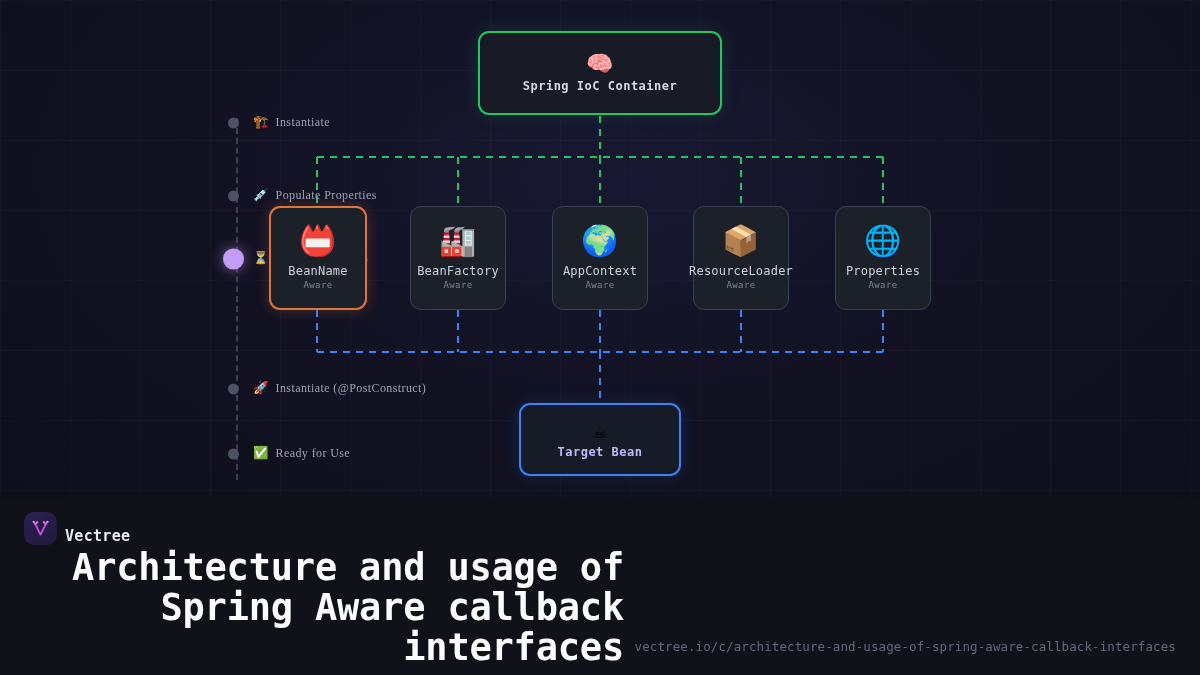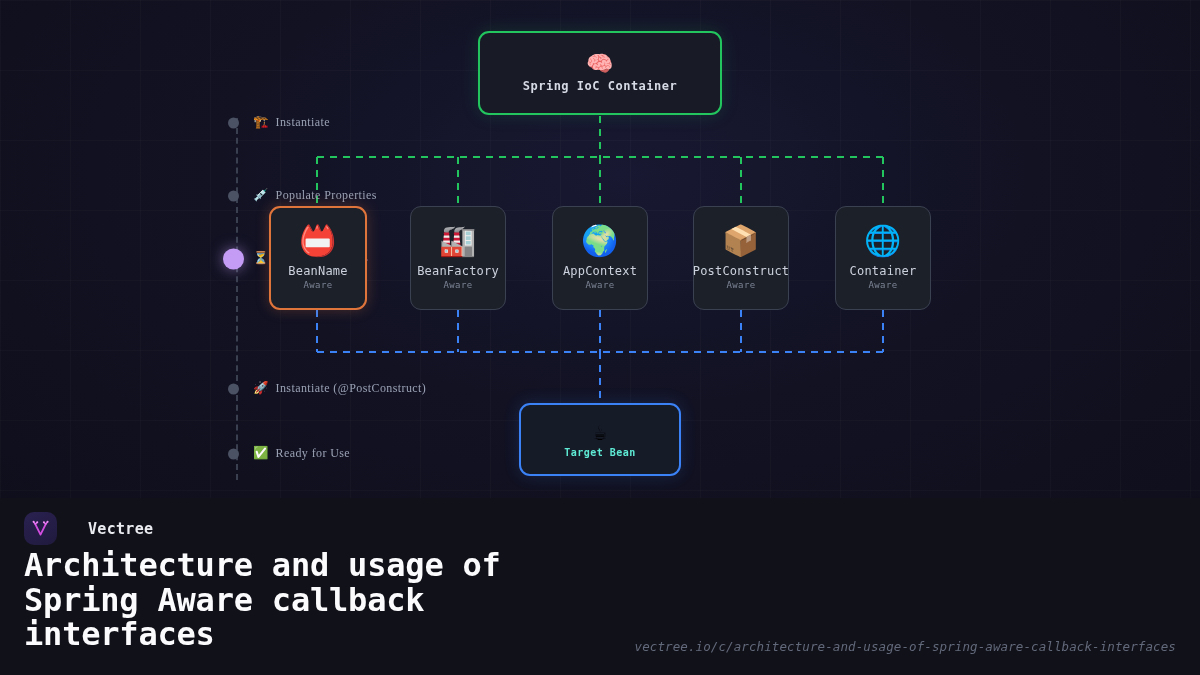--- a/index.html
+++ b/index.html
@@ -79,42 +79,42 @@
   
   #target {
     position:absolute; left:519px; top:403px; width:162px; height:73px;
     border:2px solid #3b82f6; border-radius:11px;
     background:#161b28;
     display:flex; flex-direction:column; align-items:center; justify-content:center;
     gap:3px;
     box-shadow:0 0 16px rgba(59,130,246,.2);
   }
   #target .node-emoji { font-size:22px; line-height:1; }
-  #target .node-title { font-size:10px; color:#5eead4; font-weight:bold; letter-spacing:.5px; }
+  #target .node-title { font-size:12px; color:#c4b5fd; font-weight:bold; letter-spacing:.5px; }
 
   
   #footer {
     position:absolute; left:0; top:498px; width:1200px; height:177px;
     background:#111119;
   }
-  #brand { position:absolute; left:24px; top:14px; display:flex; align-items:center; gap:31px; }
+  #brand { position:absolute; left:24px; top:14px; display:flex; align-items:flex-end; gap:8px; }
   #brand-logo {
     width:33px; height:33px; border-radius:10px;
     background:linear-gradient(150deg,#2a2150 0%,#201a3e 100%);
     display:flex; align-items:center; justify-content:center;
   }
   #brand-name { font-size:15px; font-weight:bold; color:#e9ebf0; letter-spacing:.3px; }
   #headline {
     position:absolute; left:24px; top:50px; width:600px;
-    font-size:32px; line-height:1.08; font-weight:bold;
-    color:#fbfbfd; letter-spacing:-.2px;
+    font-size:37px; line-height:1.08; font-weight:bold;
+    color:#fbfbfd; letter-spacing:-.2px;text-align:right;
   }
   #url {
     position:absolute; right:24px; bottom:21px;
-    font-size:12.5px; color:#62697a; letter-spacing:.1px;font-style:italic;
+    font-size:12.5px; color:#62697a; letter-spacing:.1px;
   }
 </style>
 </head>
 <body>
 
 <div id="stage">
 
   <svg id="wires" viewBox="0 0 1200 498" preserveAspectRatio="none">
 
     <g stroke="#22c55e" stroke-width="2" stroke-dasharray="7 6" fill="none">
@@ -190,27 +190,27 @@
   </div>
 
   <div class="aware-card" style="left:552px;">
     <span class="node-emoji">🌍</span>
     <span class="node-title">AppContext</span>
     <span class="node-sub">Aware</span>
   </div>
 
   <div class="aware-card" style="left:693px;">
     <span class="node-emoji">📦</span>
-    <span class="node-title">PostConstruct</span>
+    <span class="node-title">ResourceLoader</span>
     <span class="node-sub">Aware</span>
   </div>
 
   <div class="aware-card" style="left:835px;">
     <span class="node-emoji">🌐</span>
-    <span class="node-title">Container</span>
+    <span class="node-title">Properties</span>
     <span class="node-sub">Aware</span>
   </div>
 
   <div id="target">
     <span class="node-emoji">☕</span>
     <span class="node-title">Target Bean</span>
   </div>
 </div>
 
 <div id="footer">

